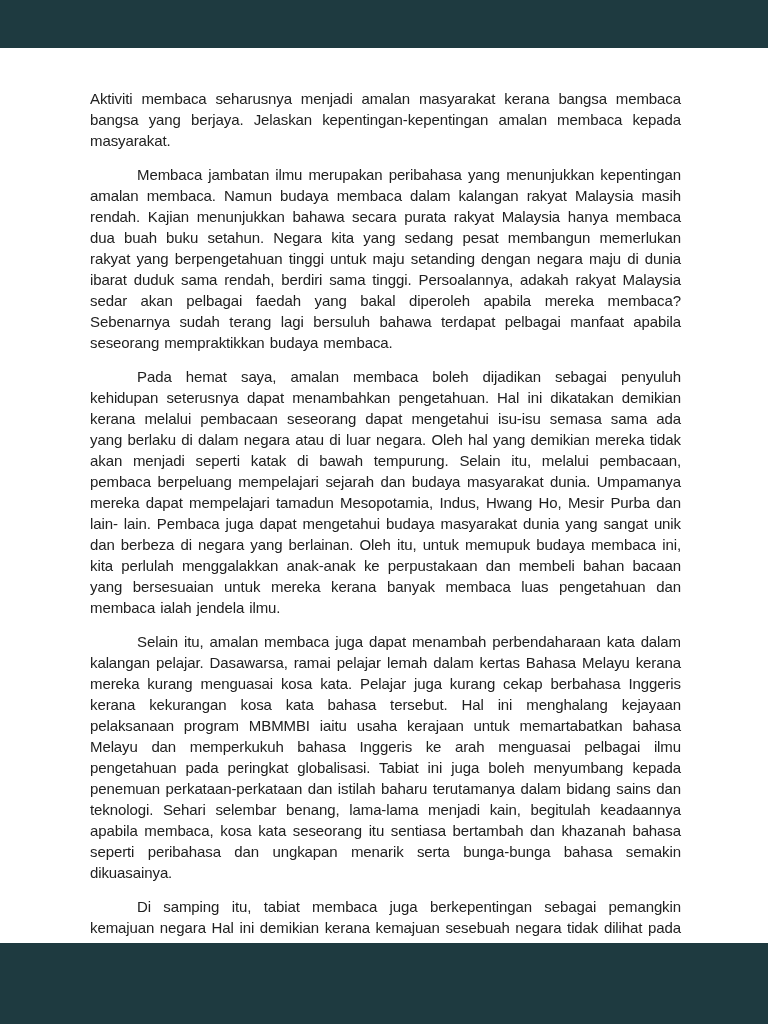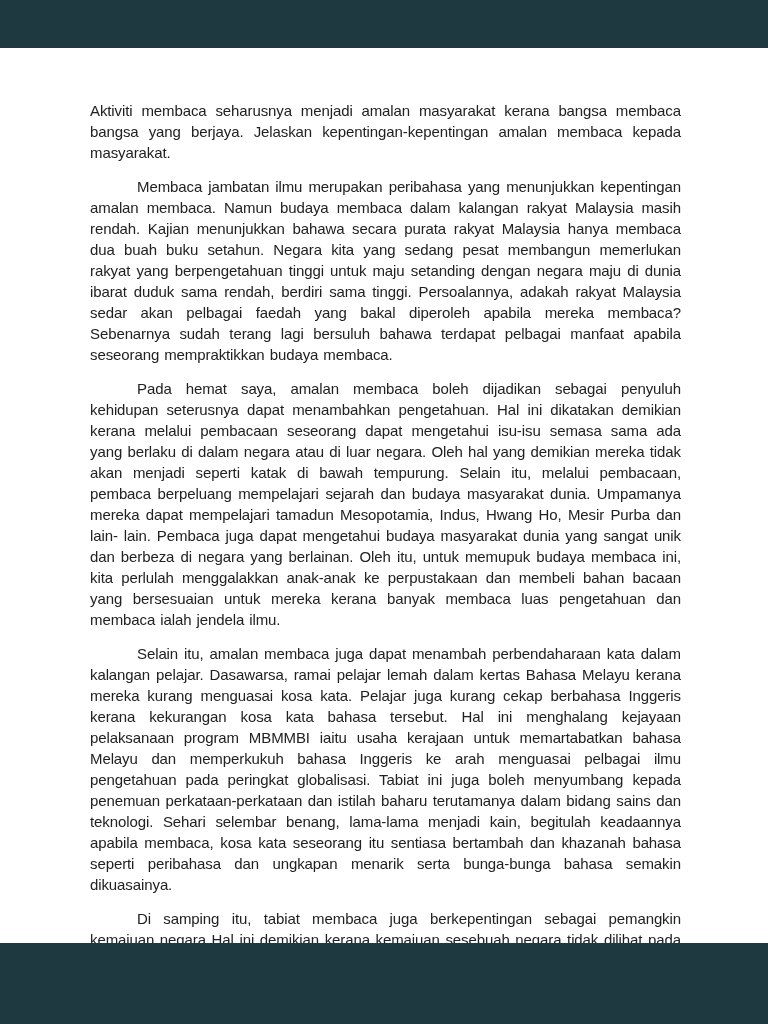--- a/index.html
+++ b/index.html
@@ -17,21 +17,21 @@
     position: absolute;
     left: 0;
     width: 768px;
     background: #1e3a40; 
   }
   .letterbox-top { top: 0; height: 48px; }
   .letterbox-bottom { top: 943px; height: 81px; }
 
   .paper {
     position: absolute;
-    top: 60px;
+    top: 48px;
     left: 0;
     width: 768px;
     height: 895px;
     background: #ffffff;
     padding: 40px 87px 0 90px;
   }
 
   .para {
     font-size: 15px;
     line-height: 21px;

